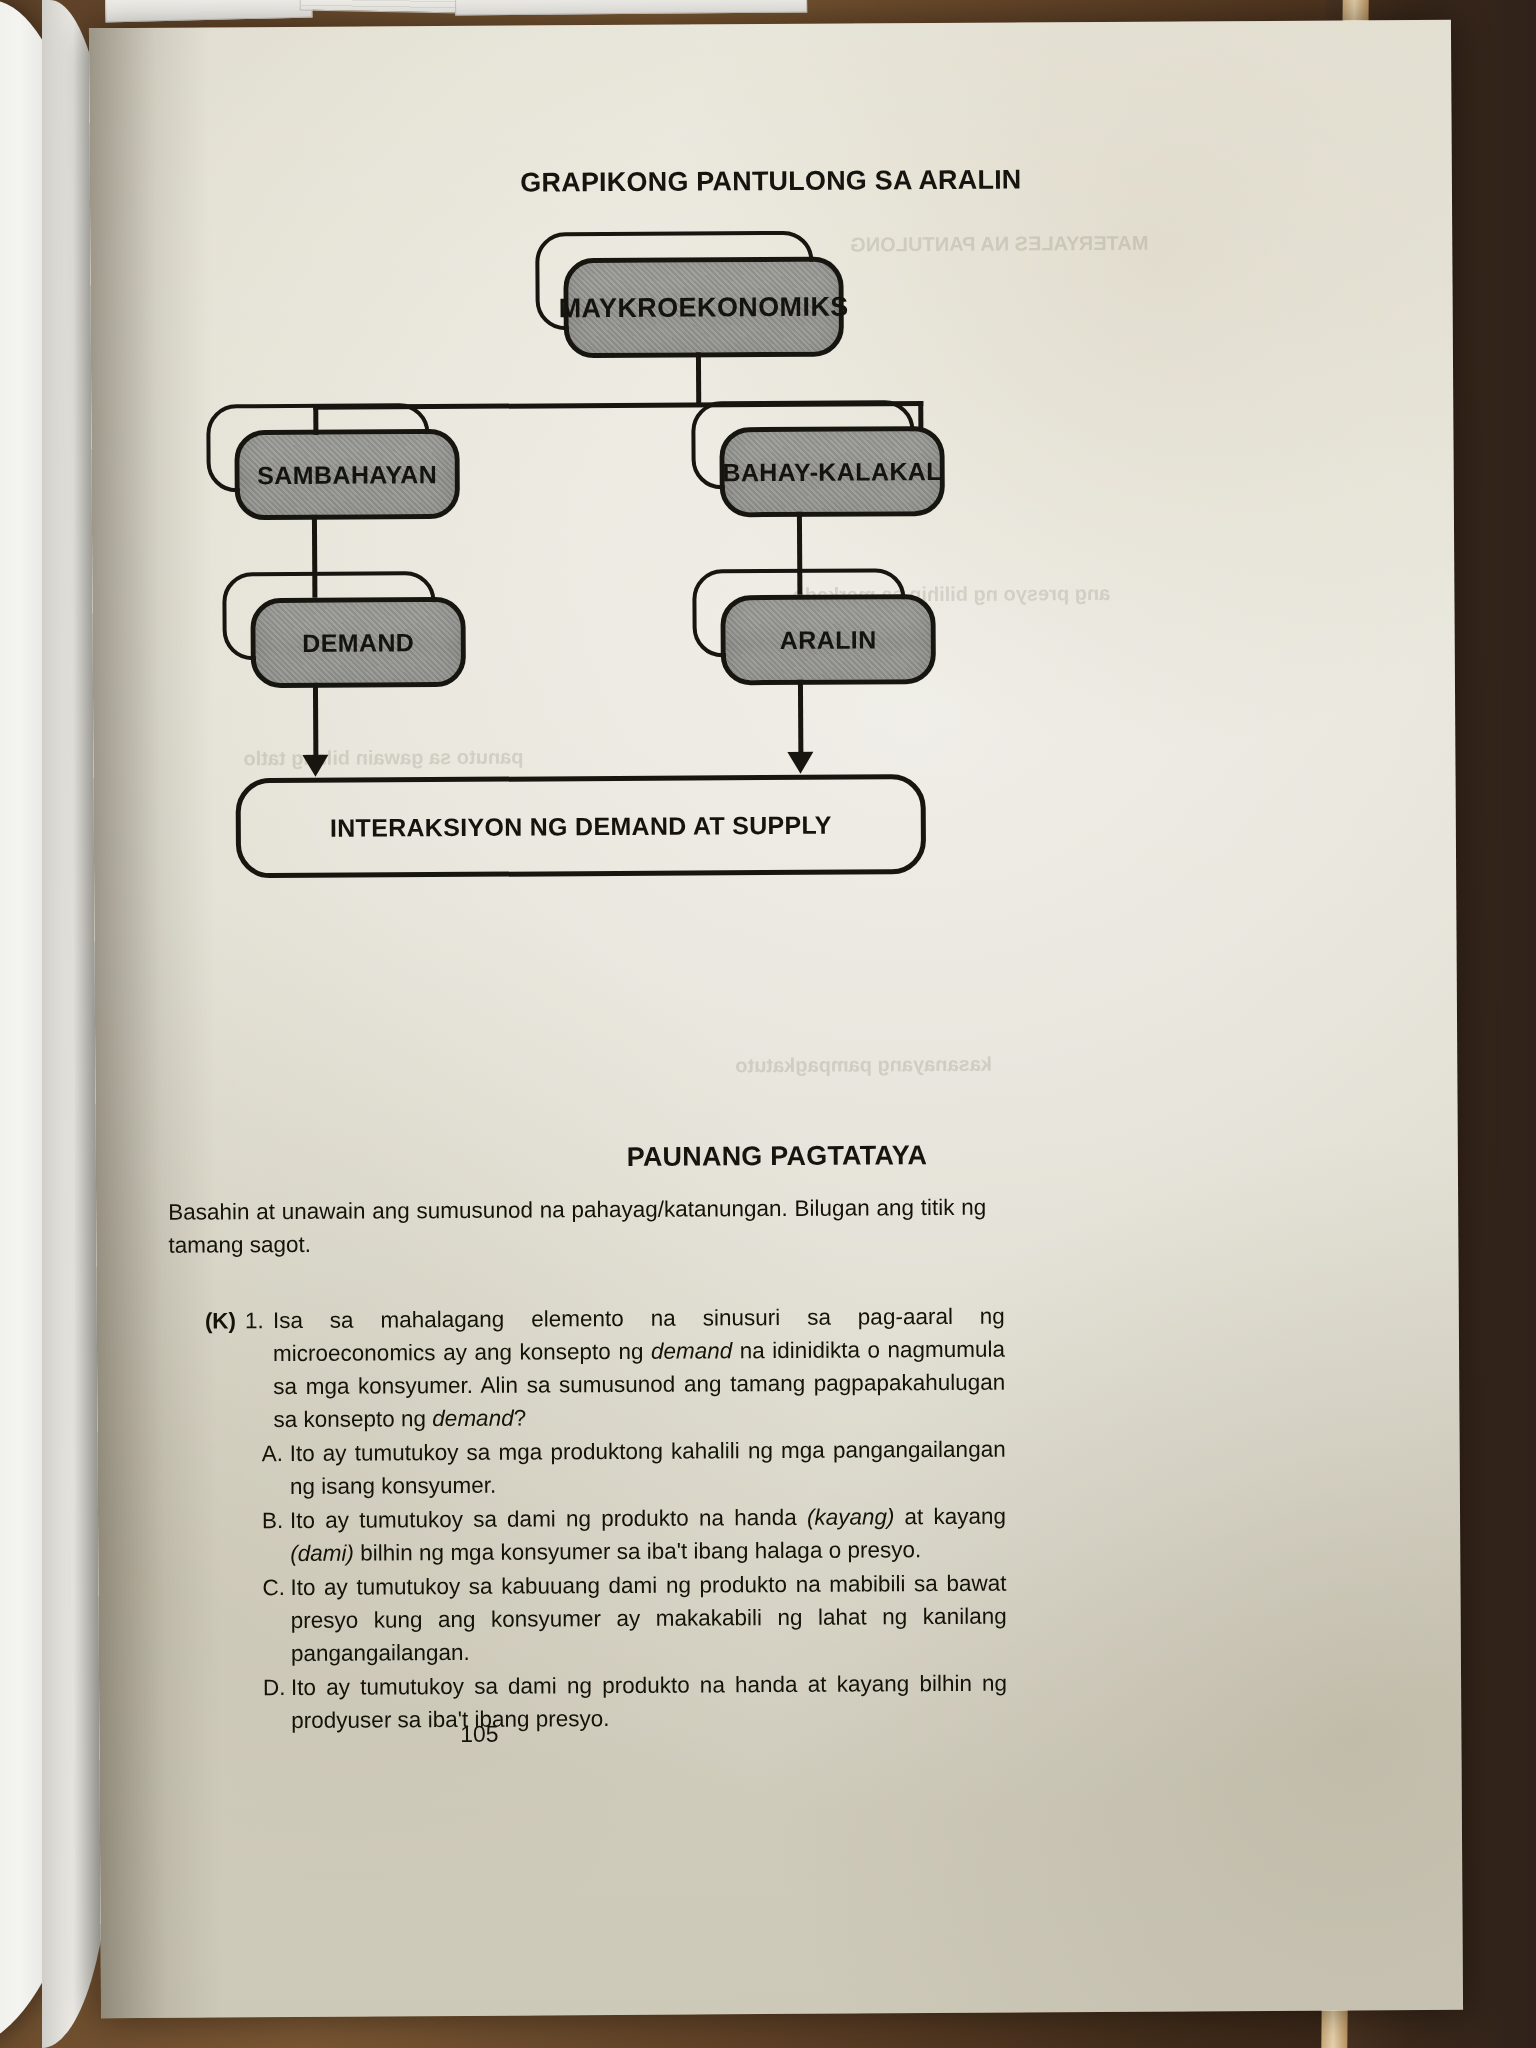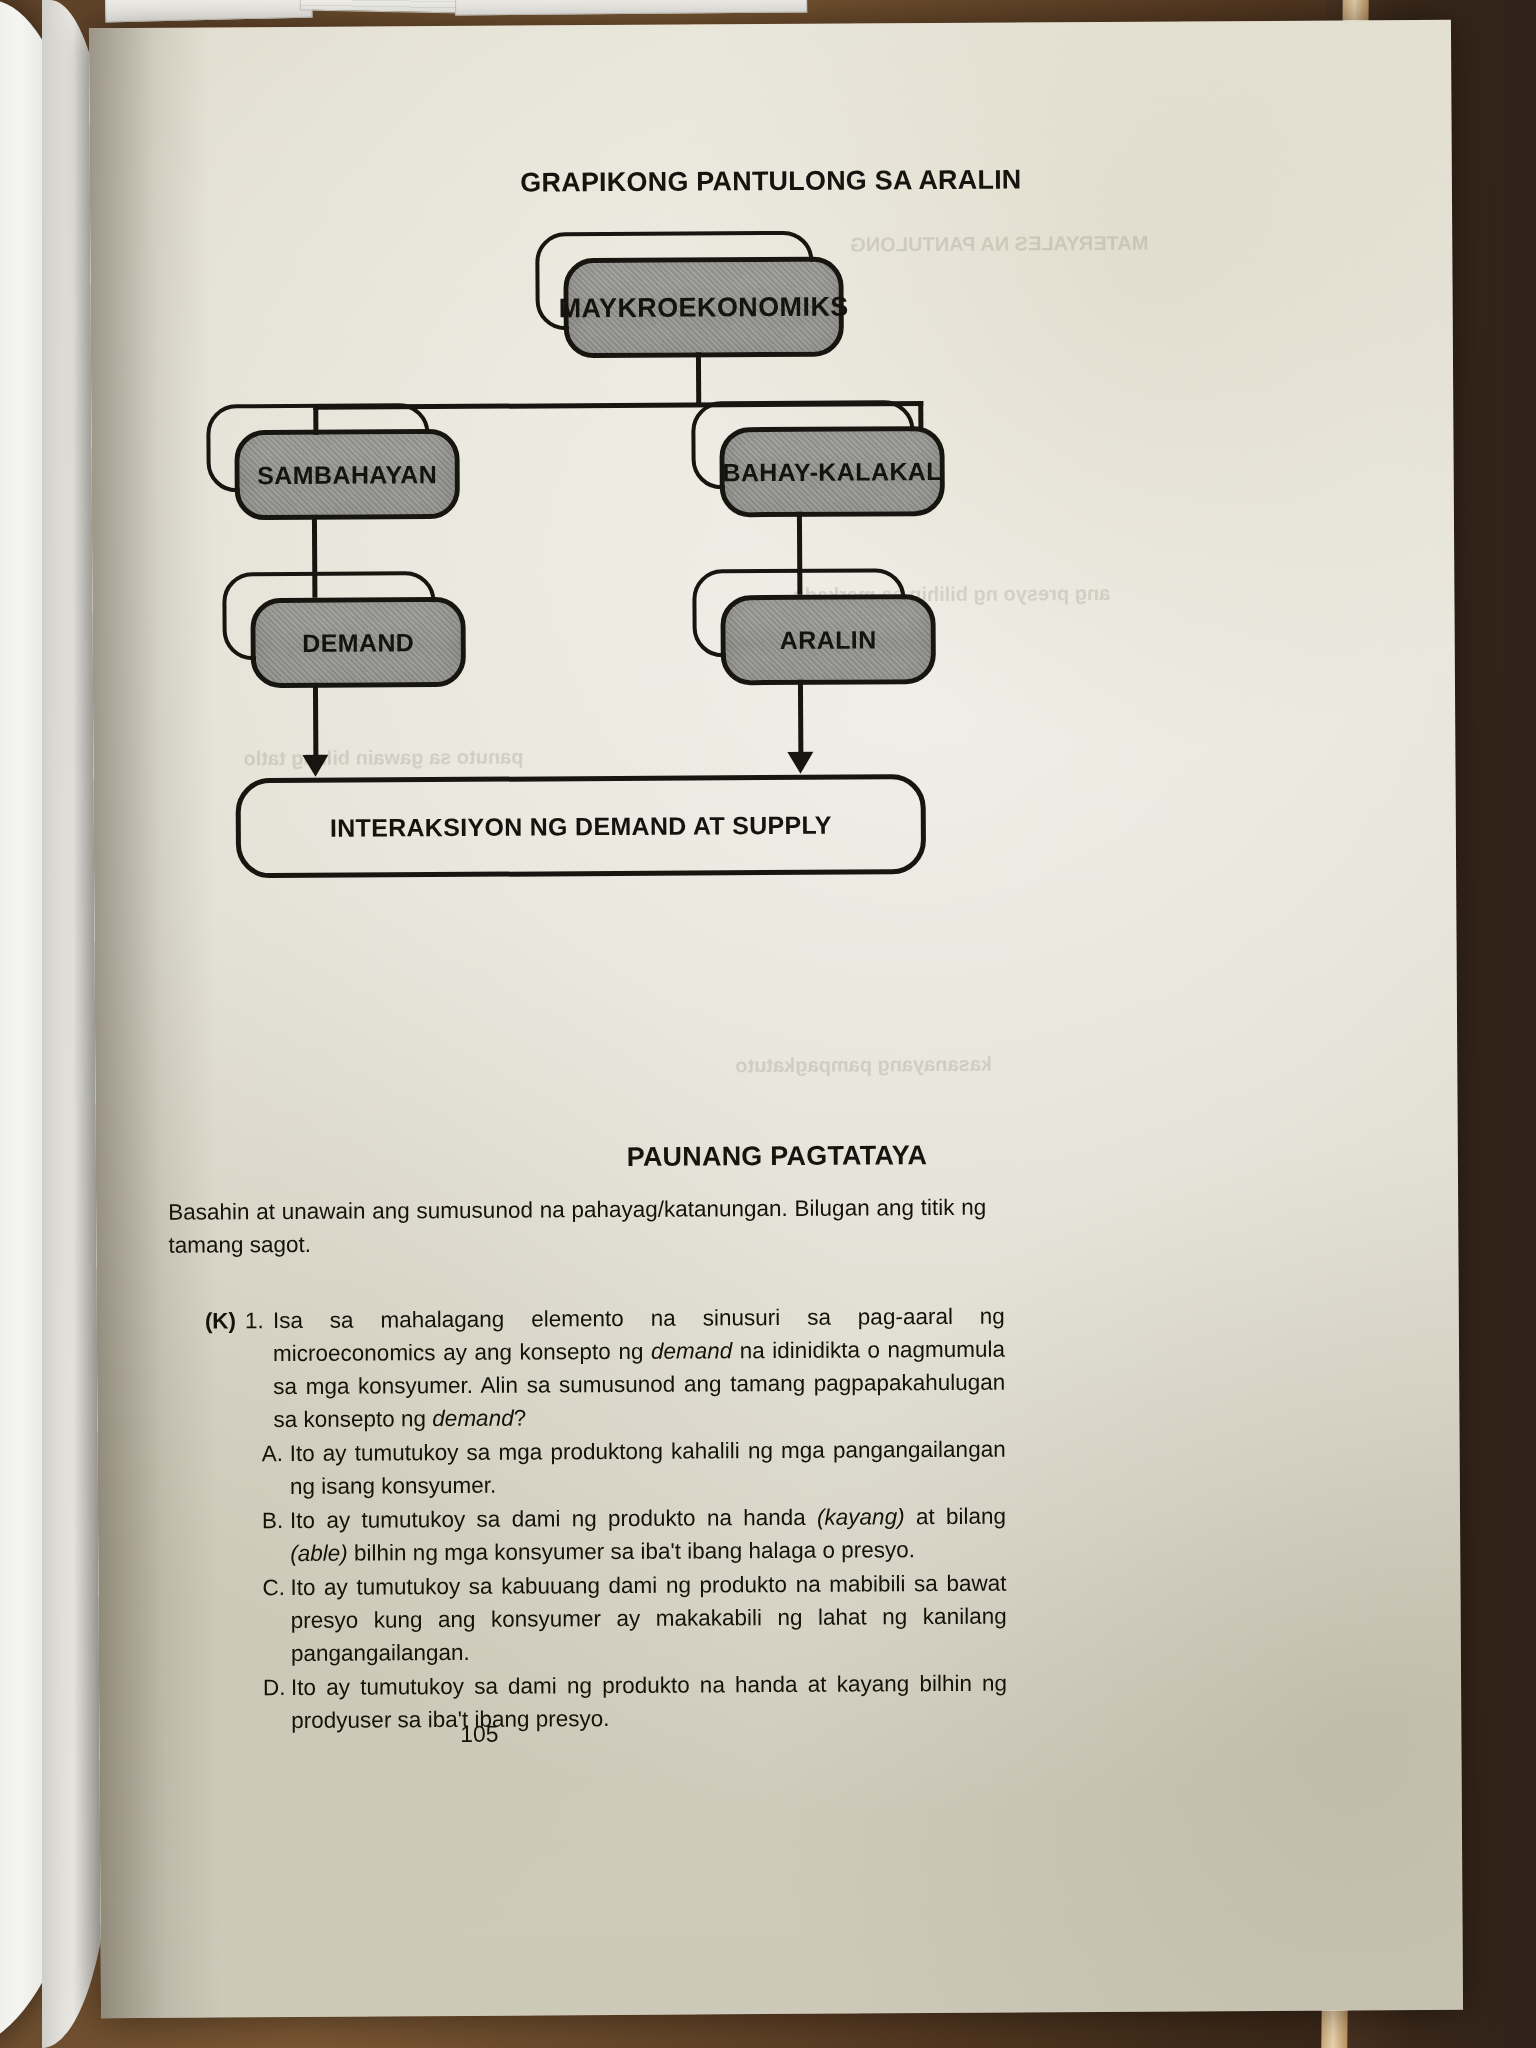--- a/index.html
+++ b/index.html
@@ -234,21 +234,21 @@
     </div>
 
     <div class="options">
       <div class="opt">
         <div class="opt-letter">A.</div>
         <div class="opt-text">Ito ay tumutukoy sa mga produktong kahalili ng mga pangangailangan ng isang konsyumer.</div>
       </div>
 
       <div class="opt">
         <div class="opt-letter">B.</div>
-        <div class="opt-text"><span>Ito ay tumutukoy sa dami ng produkto na handa </span><em>(kayang)</em><span> at bilang </span><em>(able)</em><span> bilhin ng mga konsyumer sa iba't ibang halaga o presyo.</span></div>
+        <div class="opt-text"><span>Ito ay tumutukoy sa dami ng produkto na handa </span><em>(kayang)</em><span> at kayang </span><em>(dami)</em><span> bilhin ng mga konsyumer sa iba't ibang halaga o presyo.</span></div>
       </div>
 
       <div class="opt">
         <div class="opt-letter">C.</div>
         <div class="opt-text">Ito ay tumutukoy sa kabuuang dami ng produkto na mabibili sa bawat presyo kung ang konsyumer ay makakabili ng lahat ng kanilang pangangailangan.</div>
       </div>
 
       <div class="opt">
         <div class="opt-letter">D.</div>
         <div class="opt-text">Ito ay tumutukoy sa dami ng produkto na handa  at kayang bilhin ng prodyuser sa iba't ibang presyo.</div>

